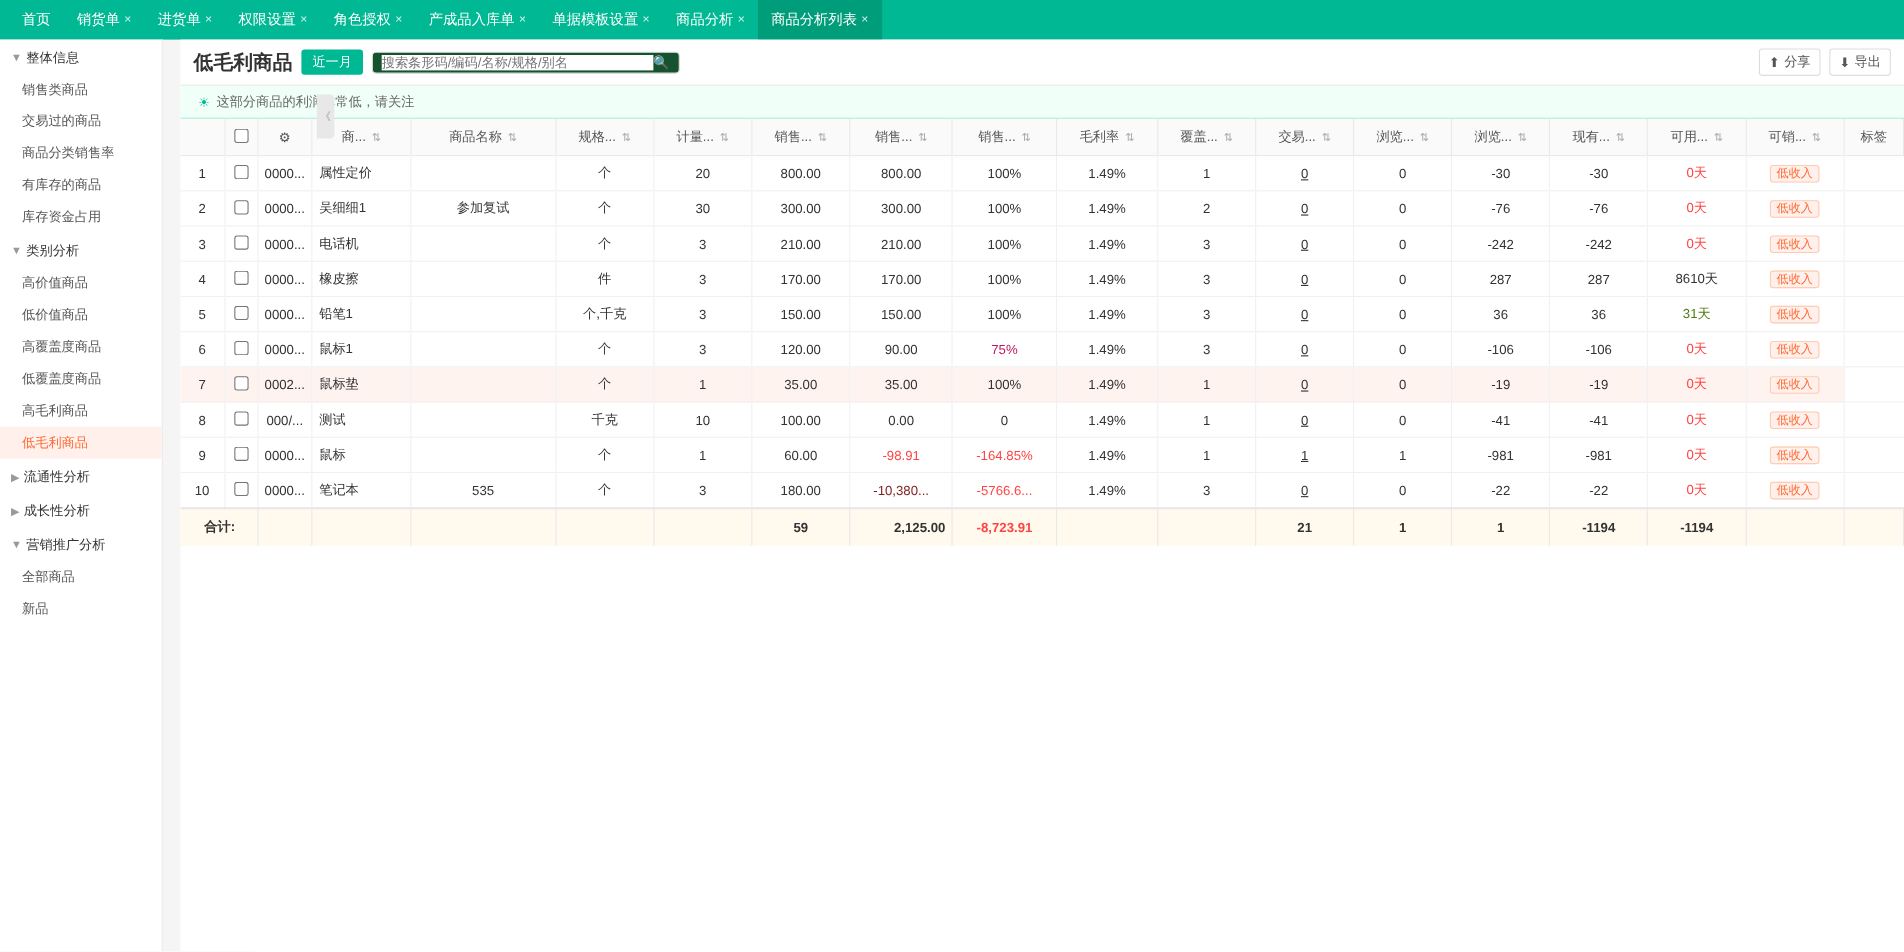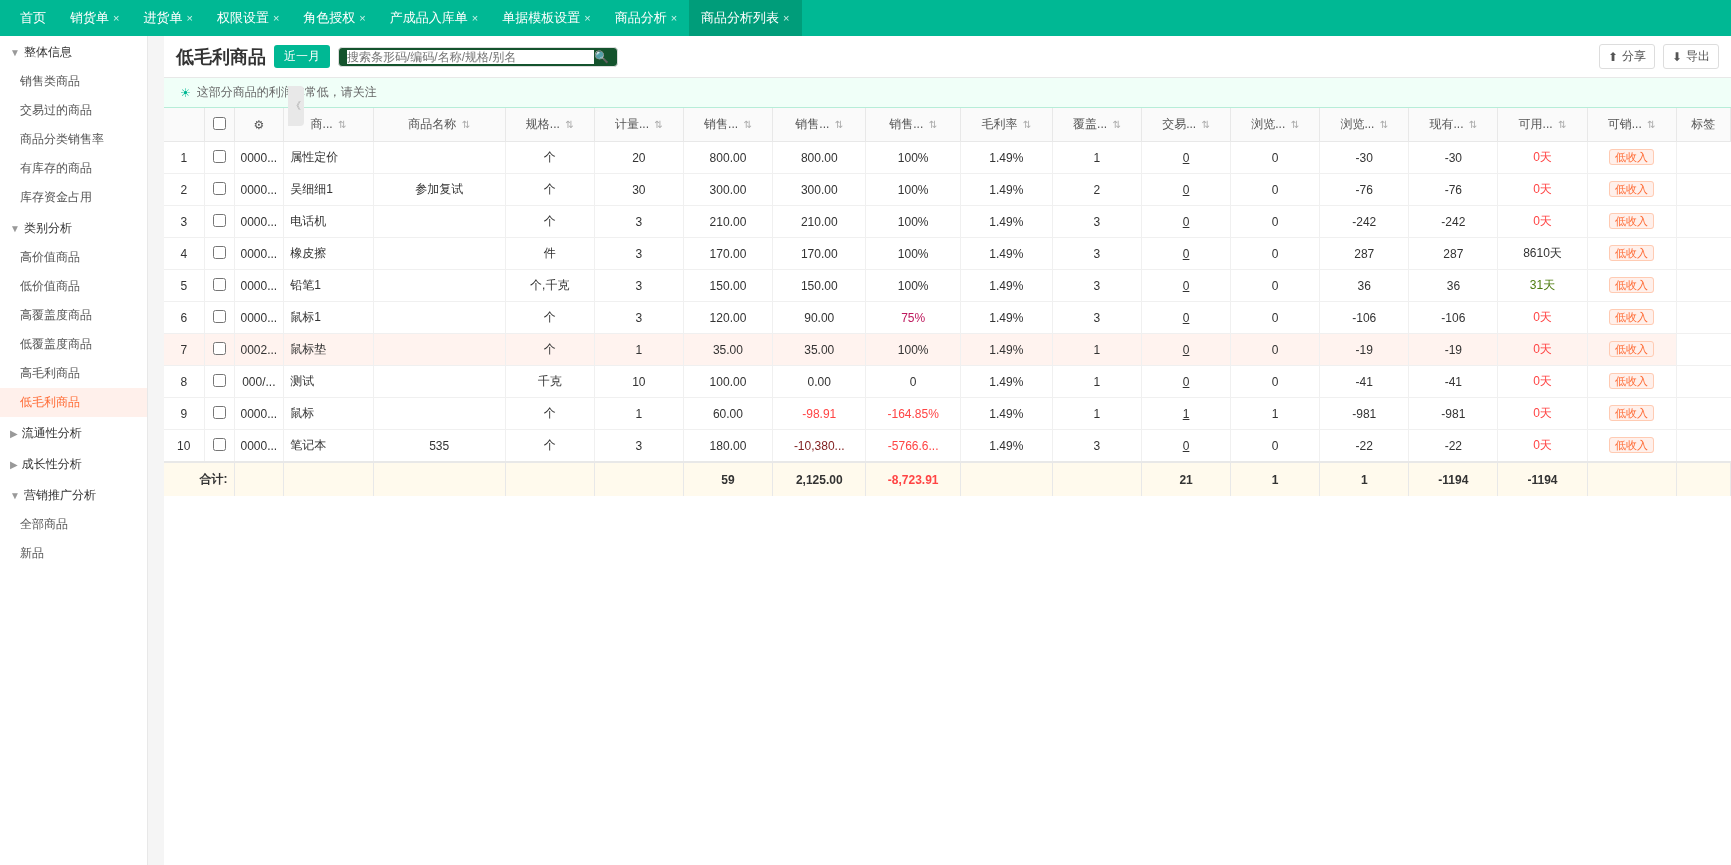--- a/index.html
+++ b/index.html
@@ -635,28 +635,28 @@
       <td><span class="underline">0</span></td>
       <td>0</td>
       <td>-22</td>
       <td>-22</td>
       <td style="color:#f44">0天</td>
       <td><span class="tag-low-income">低收入</span></td>
     </tr>
           </tbody>
         <tfoot>
           <tr class="footer-totals">
-            <td colspan="2" style="text-align:right;padding-left:8px;font-weight:600;background:#fffaed;">合计:</td>
+            <td colspan="2" style="text-align:center;padding-left:8px;font-weight:600;background:#fffaed;">合计:</td>
             <td style="background:#fffaed;"></td>
             <td style="background:#fffaed;"></td>
             <td style="background:#fffaed;"></td>
             <td style="background:#fffaed;"></td>
             <td style="background:#fffaed;"></td>
             <td style="background:#fffaed;font-weight:600;">59</td>
-            <td style="background:#fffaed;font-weight:600;">2,125.00</td>
+            <td style="background:#fffaed;font-weight:600;text-align:right;">2,125.00</td>
             <td style="background:#fffaed;font-weight:600;color:#f44;">-8,723.91</td>
             <td style="background:#fffaed;"></td>
             <td style="background:#fffaed;"></td>
             <td style="background:#fffaed;font-weight:600;">21</td>
             <td style="background:#fffaed;font-weight:600;">1</td>
             <td style="background:#fffaed;font-weight:600;">1</td>
             <td style="background:#fffaed;font-weight:600;">-1194</td>
             <td style="background:#fffaed;font-weight:600;">-1194</td>
             <td style="background:#fffaed;"></td>
             <td style="background:#fffaed;"></td>

